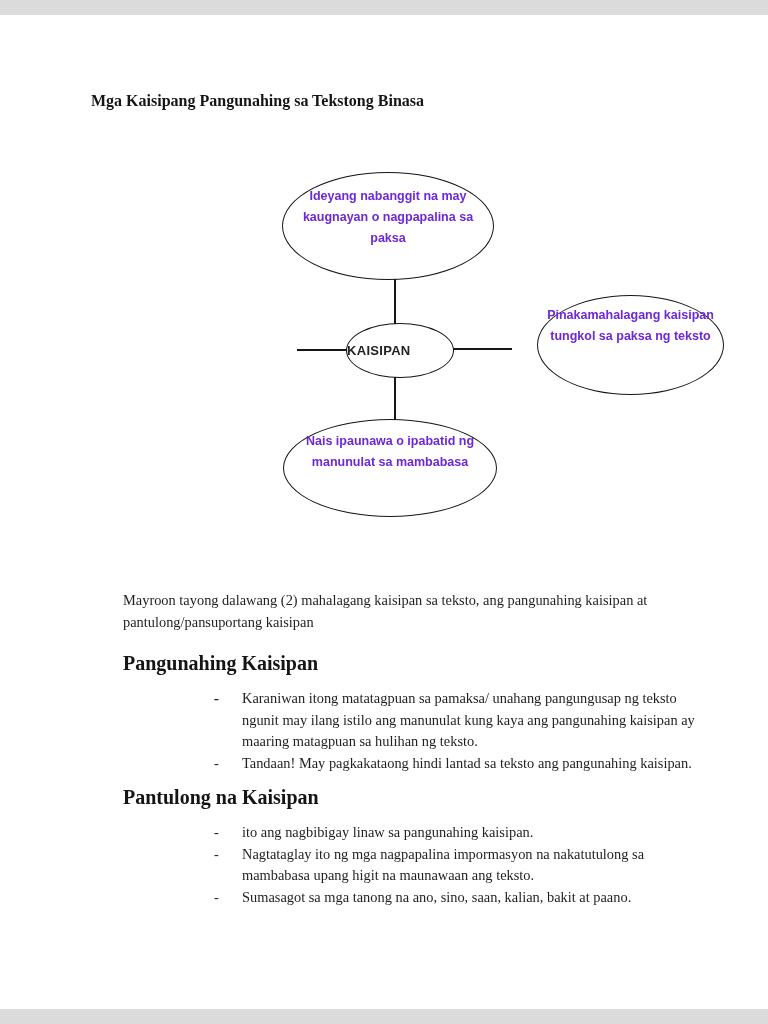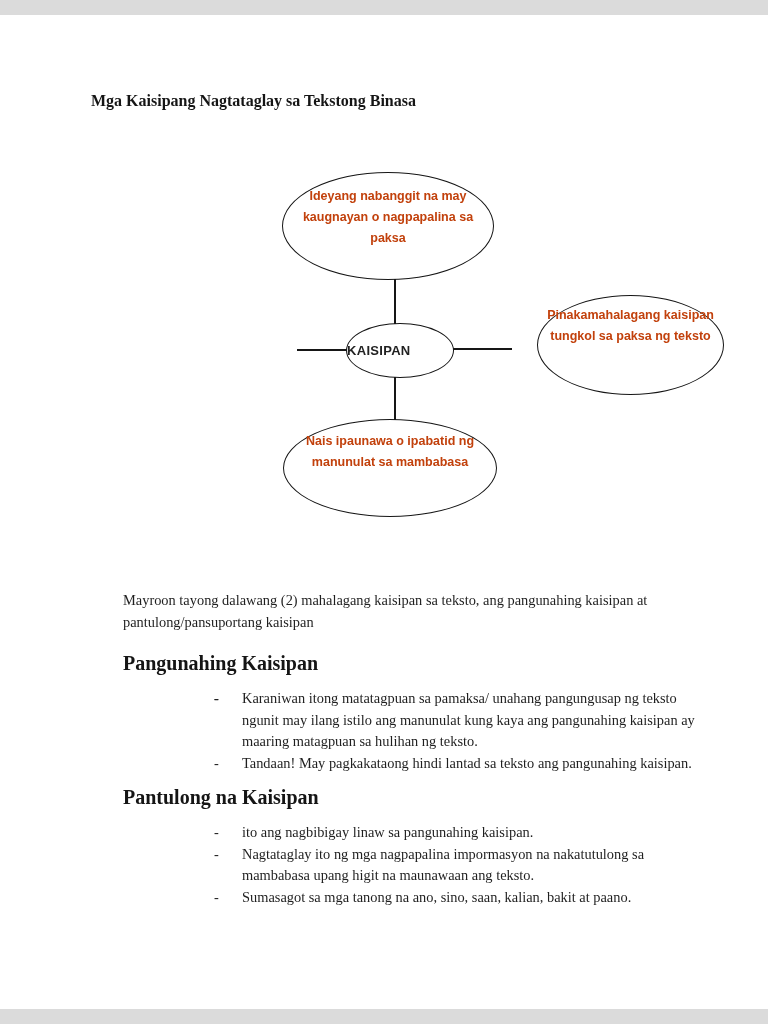--- a/index.html
+++ b/index.html
@@ -37,21 +37,21 @@
   .ellipse {
     position: absolute;
     border: 1.4px solid #161616;
     border-radius: 50%;
     box-sizing: border-box;
     text-align: center;
     font-family: "Liberation Sans", sans-serif;
     font-weight: bold;
     font-size: 12.5px;
     line-height: 21px;
-    color: #c2410c;
+    color: #6d28d9;
   }
   .ellipse span { display: block; padding: 0 6px; }
   .node-top    { left: 282px; top: 172px; width: 212px; height: 108px; }
   .node-top span    { padding-top: 13px; }
   .node-left   { left: 103px; top: 300px; width: 196px; height: 100px; }
   .node-left span   { padding-top: 10px; }
   .node-right  { left: 537px; top: 295px; width: 187px; height: 100px; }
   .node-right span  { padding-top: 9px; }
   .node-bottom { left: 283px; top: 419px; width: 214px; height: 98px; }
   .node-bottom span { padding-top: 11px; }
@@ -91,21 +91,21 @@
   .bullet-list .dash { position: absolute; left: 91px; top: 0; }
   .section-2 .section-heading { margin-top: 12px; }
 </style>
 </head>
 <body>
 
 <div class="screen">
   <div class="band band-top"></div>
   <div class="band band-bottom"></div>
 
-  <h1 class="doc-title">Mga Kaisipang Nagtataglay sa Tekstong Binasa</h1>
+  <h1 class="doc-title">Mga Kaisipang Pangunahing sa Tekstong Binasa</h1>
 
   <div class="diagram">
     <div class="ellipse node-top">
       <span>Ideyang nabanggit na may kaugnayan o nagpapalina sa paksa</span>
     </div>
     <div class="ellipse node-right">
       <span>Pinakamahalagang kaisipan tungkol sa paksa ng teksto</span>
     </div>
     <div class="ellipse node-bottom">
       <span>Nais ipaunawa o ipabatid ng manunulat sa mambabasa</span>

